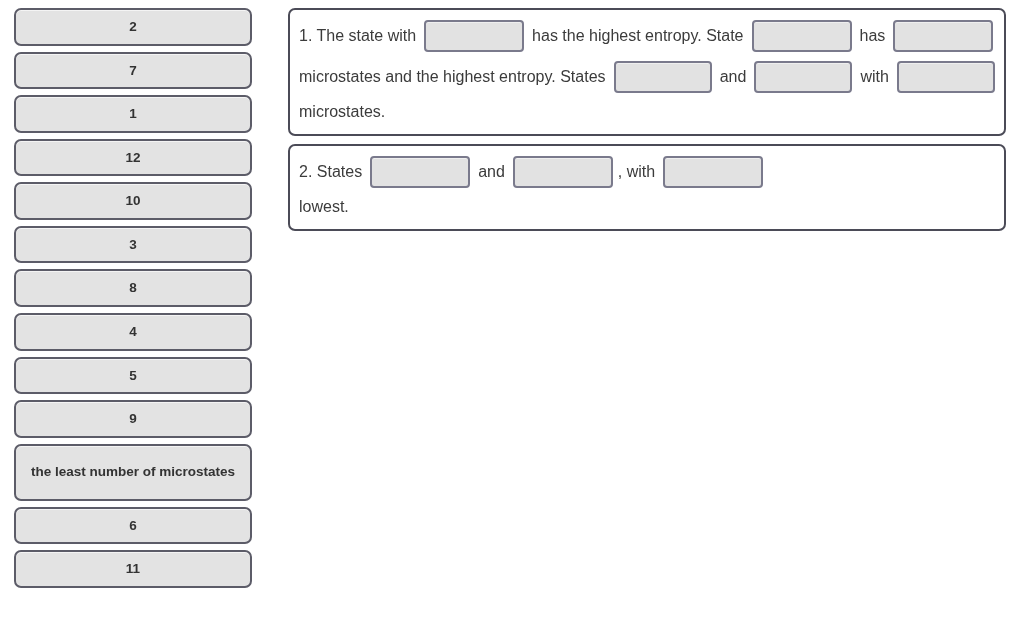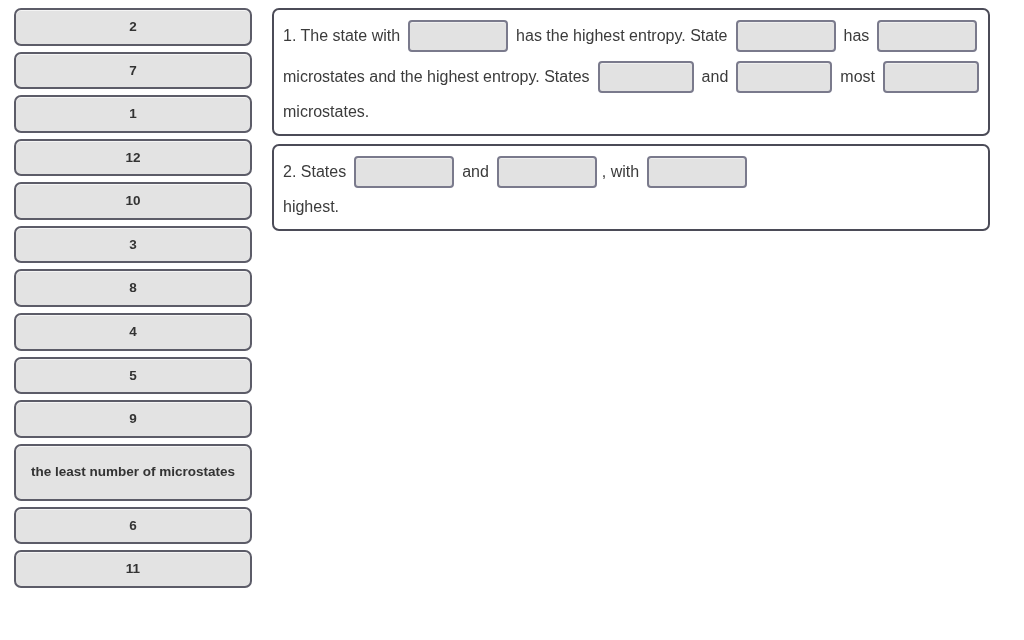--- a/index.html
+++ b/index.html
@@ -55,21 +55,21 @@
     user-select: none;
   }
   .token.two-line {
     min-height: 57px;
     line-height: 1.5;
   }
 
   
   #question-area {
     position: absolute;
-    left: 272px;
+    left: 288px;
     top: 8px;
     width: 718px;
   }
 
   .question-panel {
     box-sizing: border-box;
     width: 718px;
     background: #ffffff;
     border: 2px solid #4b4b57;
     border-radius: 7px;
@@ -173,21 +173,21 @@
 
       <div class="row">
         <span class="q-text">microstates and the highest entropy. States</span>
         <span class="gapL"></span>
         <span class="dropzone"></span>
         <span class="gapL"></span>
         <span class="q-text">and</span>
         <span class="gapL"></span>
         <span class="dropzone"></span>
         <span class="gapL"></span>
-        <span class="q-text">most</span>
+        <span class="q-text">with</span>
         <span class="gapL"></span>
         <span class="dropzone"></span>
       </div>
 
       <div class="row" style="min-height:30px;text-align:right;">
         <span class="q-text">microstates.</span>
       </div>
 
     </div>
 
@@ -202,20 +202,20 @@
         <span class="gapL"></span>
         <span class="dropzone"></span>
         <span class="gapS"></span>
         <span class="q-text">, with</span>
         <span class="gapL"></span>
         <span class="dropzone"></span>
         <span class="gapL"></span>
       </div>
 
       <div class="row" style="min-height:30px;">
-        <span class="q-text">highest.</span>
+        <span class="q-text">lowest.</span>
       </div>
 
     </div>
 
   </div>
 
 </div>
 
 </body></html>

